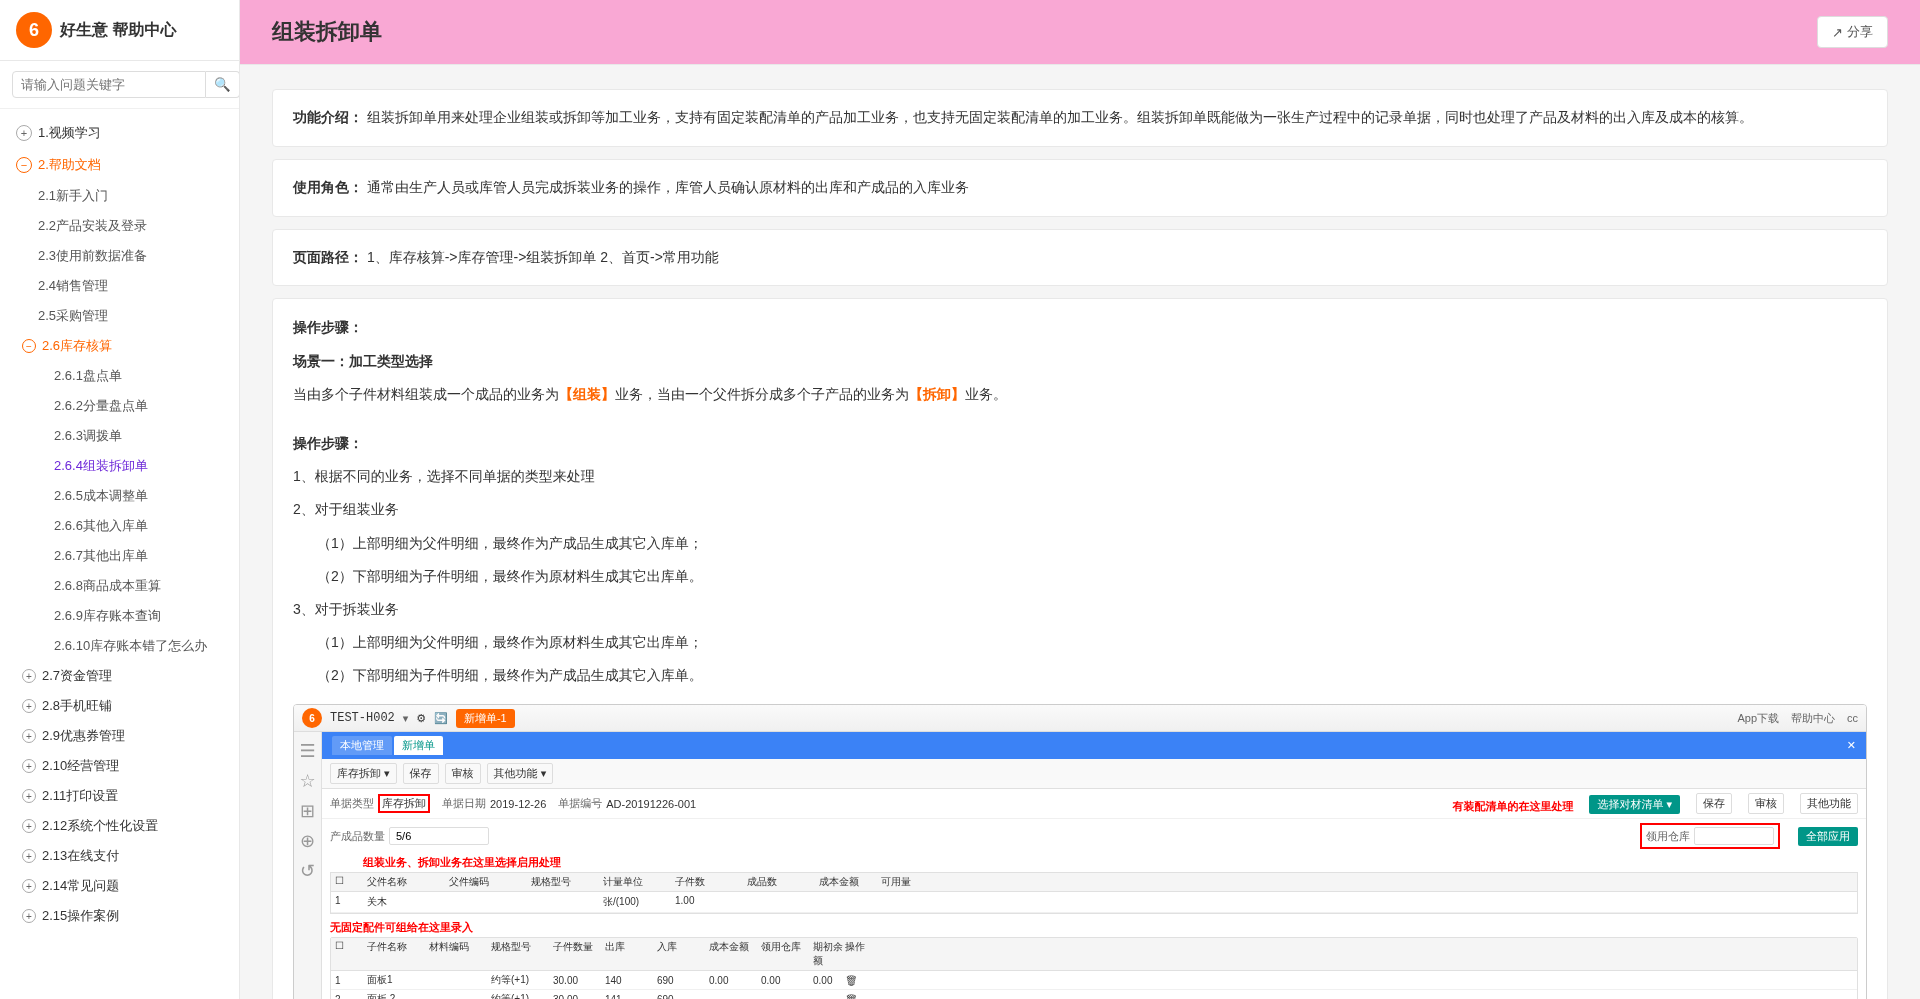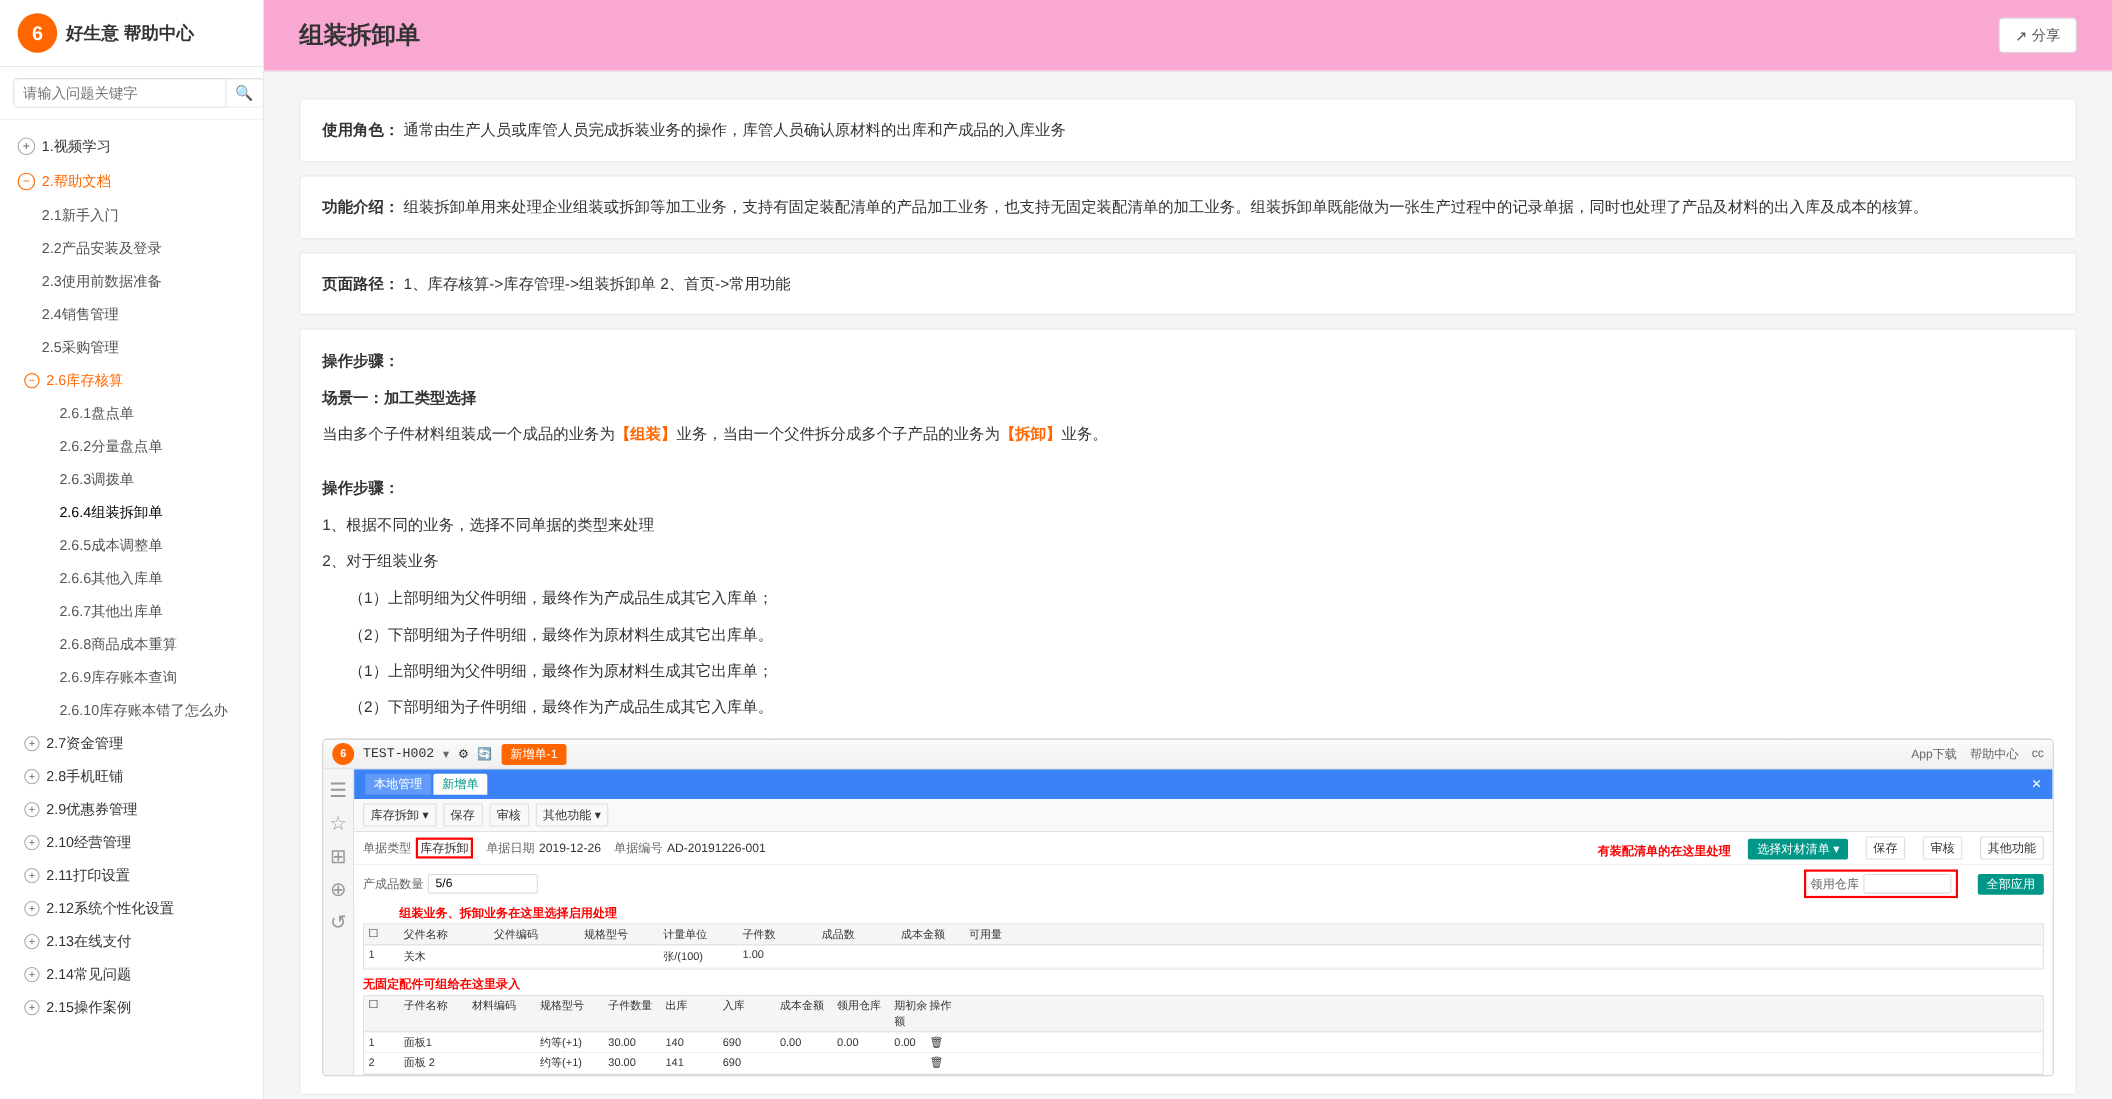--- a/index.html
+++ b/index.html
@@ -95,21 +95,21 @@
     .nav-children {
       padding-left: 0;
     }
     .nav-child {
       padding: 6px 16px 6px 38px;
       font-size: 13px;
       color: #555;
       cursor: pointer;
       user-select: none;
     }
-    .nav-child.active { color: #000000; }
+    .nav-child.active { color: #6d28d9; }
 
     .nav-sub-section-header {
       display: flex;
       align-items: center;
       padding: 6px 16px 6px 22px;
       cursor: pointer;
       font-size: 13px;
       color: #333;
       user-select: none;
     }
@@ -434,46 +434,47 @@
     <h1>组装拆卸单</h1>
     <button class="share-btn">
       <span>↗</span>
       <span>分享</span>
     </button>
   </div>
 
   <div id="content-area">
 
     <div class="content-card">
+      <span class="label">功能介绍：</span>
+      <span>组装拆卸单用来处理企业组装或拆卸等加工业务，支持有固定装配清单的产品加工业务，也支持无固定装配清单的加工业务。组装拆卸单既能做为一张生产过程中的记录单据，同时也处理了产品及材料的出入库及成本的核算。</span>
+    </div>
+
+    <div class="content-card">
       <span class="label">使用角色：</span>
       <span>通常由生产人员或库管人员完成拆装业务的操作，库管人员确认原材料的出库和产成品的入库业务</span>
-    </div>
-
-    <div class="content-card">
-      <span class="label">功能介绍：</span>
-      <span>组装拆卸单用来处理企业组装或拆卸等加工业务，支持有固定装配清单的产品加工业务，也支持无固定装配清单的加工业务。组装拆卸单既能做为一张生产过程中的记录单据，同时也处理了产品及材料的出入库及成本的核算。</span>
     </div>
 
     <div class="content-card">
       <span class="label">页面路径：</span>
       <span>1、库存核算-&gt;库存管理-&gt;组装拆卸单  2、首页-&gt;常用功能</span>
     </div>
 
     <div class="step-content">
       <p class="bold">操作步骤：</p>
       <p class="bold">场景一：加工类型选择</p>
       <p>
         当由多个子件材料组装成一个成品的业务为<span style="color:#ff6600;font-weight:bold;">【组装】</span>业务，当由一个父件拆分成多个子产品的业务为<span style="color:#ff6600;font-weight:bold;">【拆卸】</span>业务。
       </p>
       <br>
       <p class="bold">操作步骤：</p>
       <p>1、根据不同的业务，选择不同单据的类型来处理</p>
       <p>2、对于组装业务</p>
       <p class="indent-1">（1）上部明细为父件明细，最终作为产成品生成其它入库单；</p>
       <p class="indent-1">（2）下部明细为子件明细，最终作为原材料生成其它出库单。</p>
+      <p>3、对于拆装业务</p>
       <p class="indent-1">（1）上部明细为父件明细，最终作为原材料生成其它出库单；</p>
       <p class="indent-1">（2）下部明细为子件明细，最终作为产成品生成其它入库单。</p>
 
       
       <div class="screenshot-container" style="position:relative;">
         <div class="screenshot-inner">
 
           <div class="mock-window-bar">
             <div style="display:flex;align-items:center;gap:8px;">
               <div class="mock-logo">

